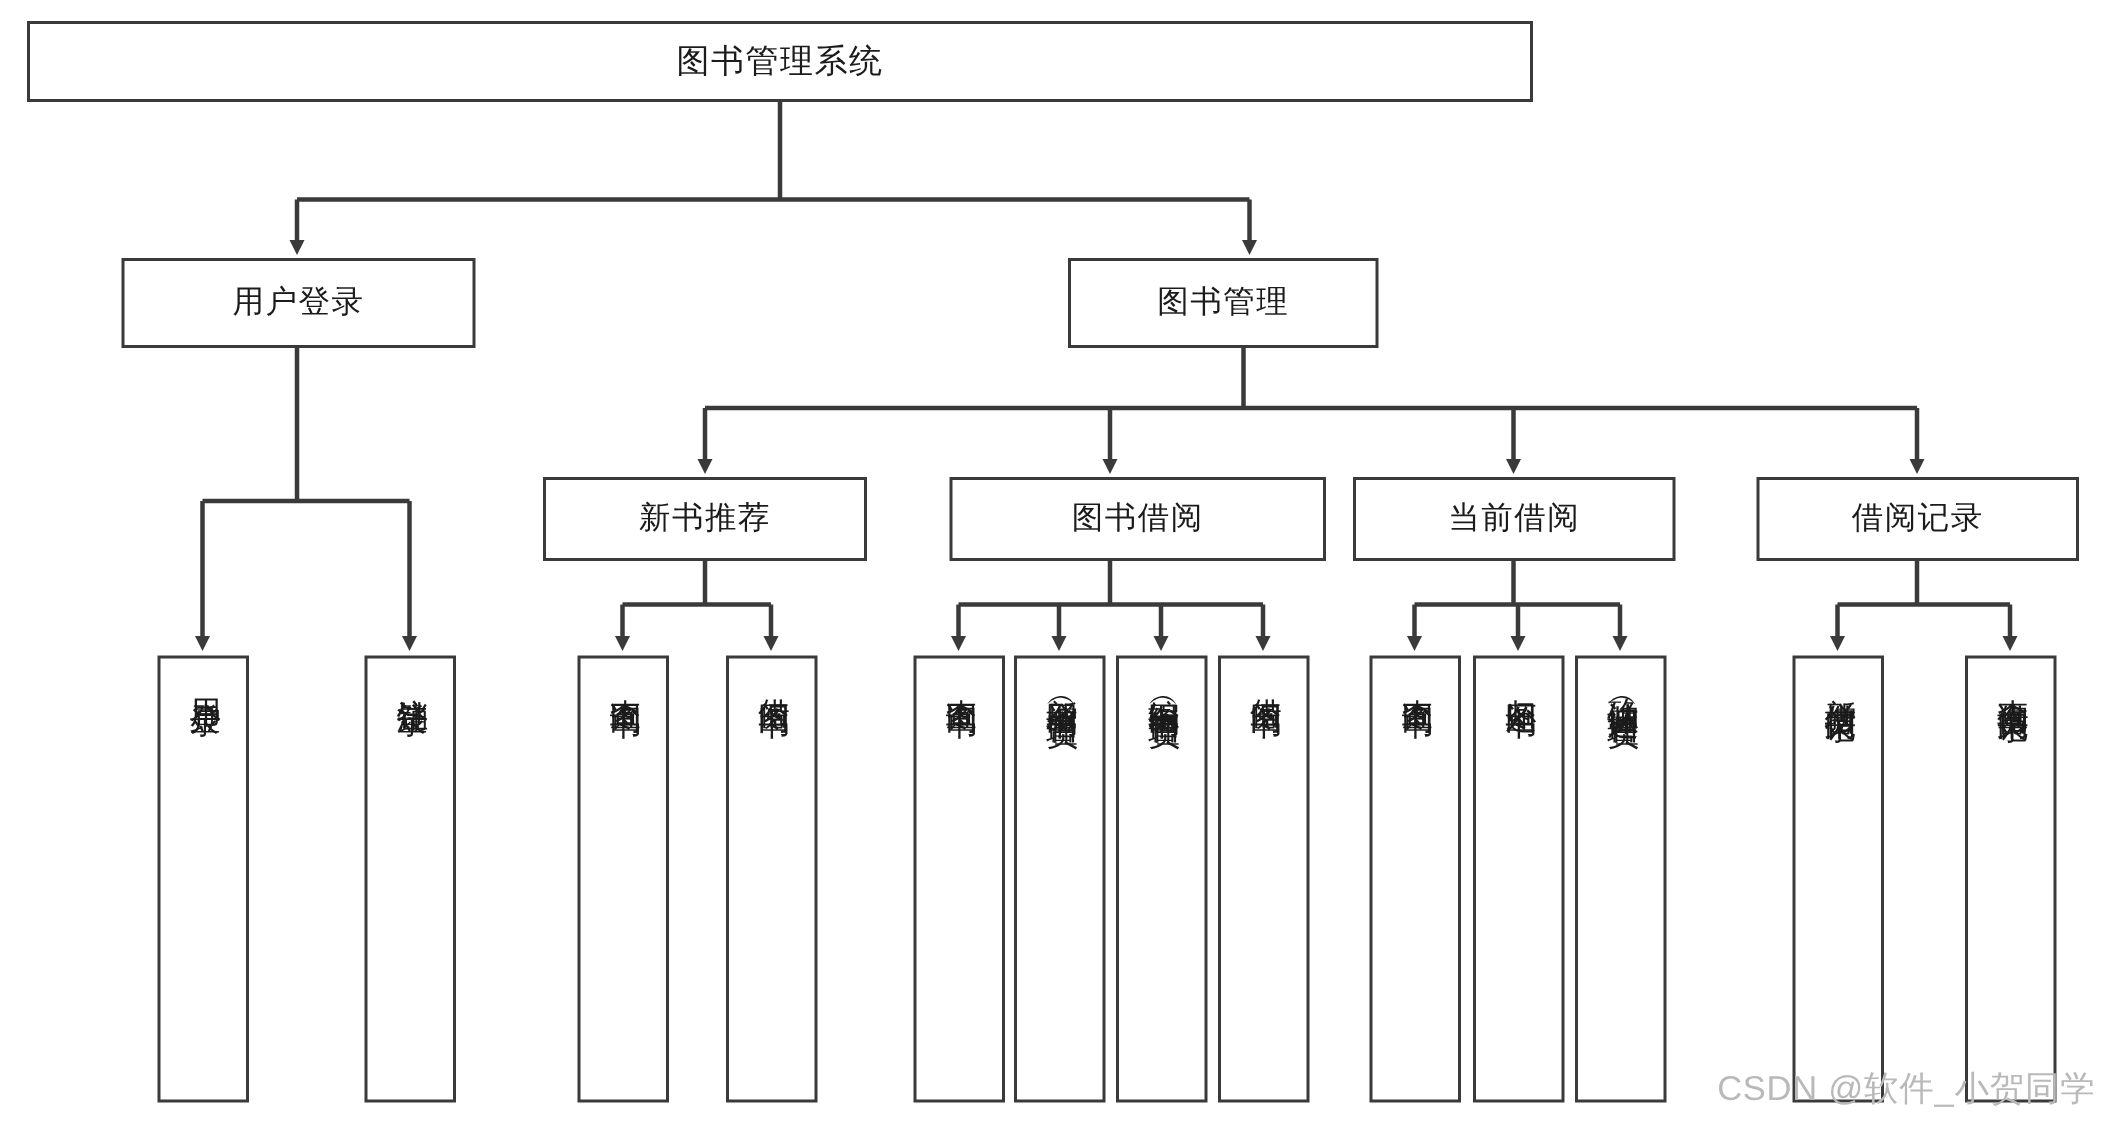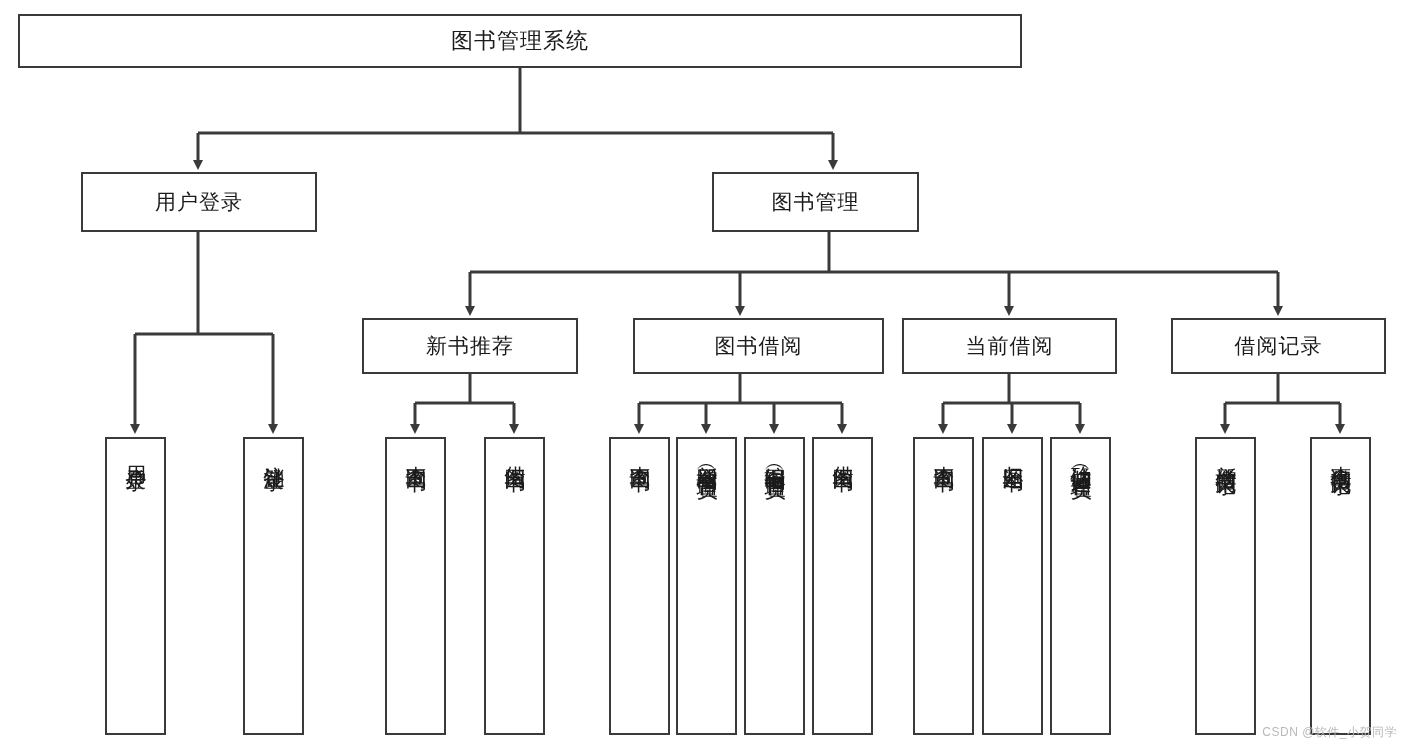--- a/index.html
+++ b/index.html
@@ -62,21 +62,21 @@
     font-size: 21px;
     line-height: 1.38;
     letter-spacing: 2px;
     white-space: nowrap;
     margin-top: 2px;
   }
   .watermark {
     position: absolute;
     right: 8px;
     bottom: 6px;
-    font-size: 12px;
+    font-size: 23px;
     color: #b9b9b9;
     white-space: nowrap;
     letter-spacing: 0.5px;
   }
 </style>
 </head>
 <body>
 
 <div id="canvas">
 

